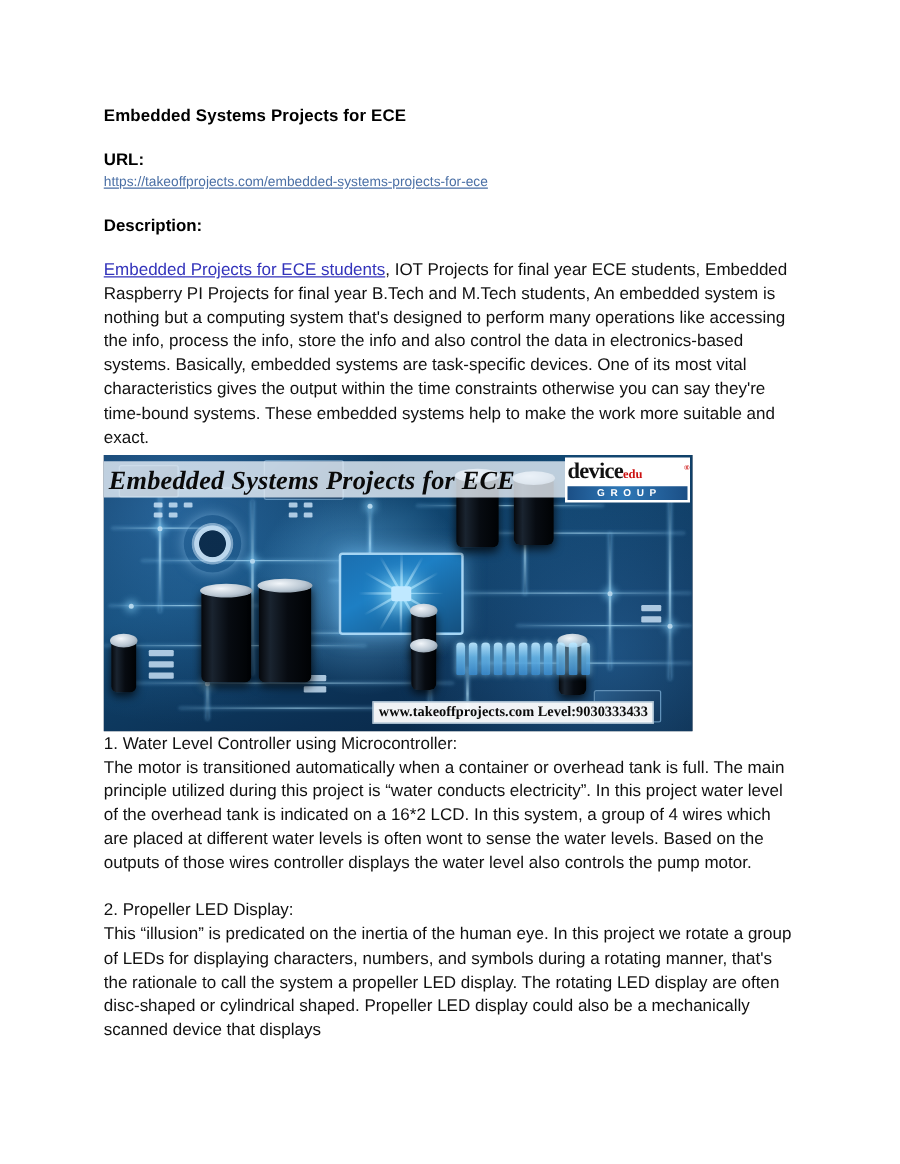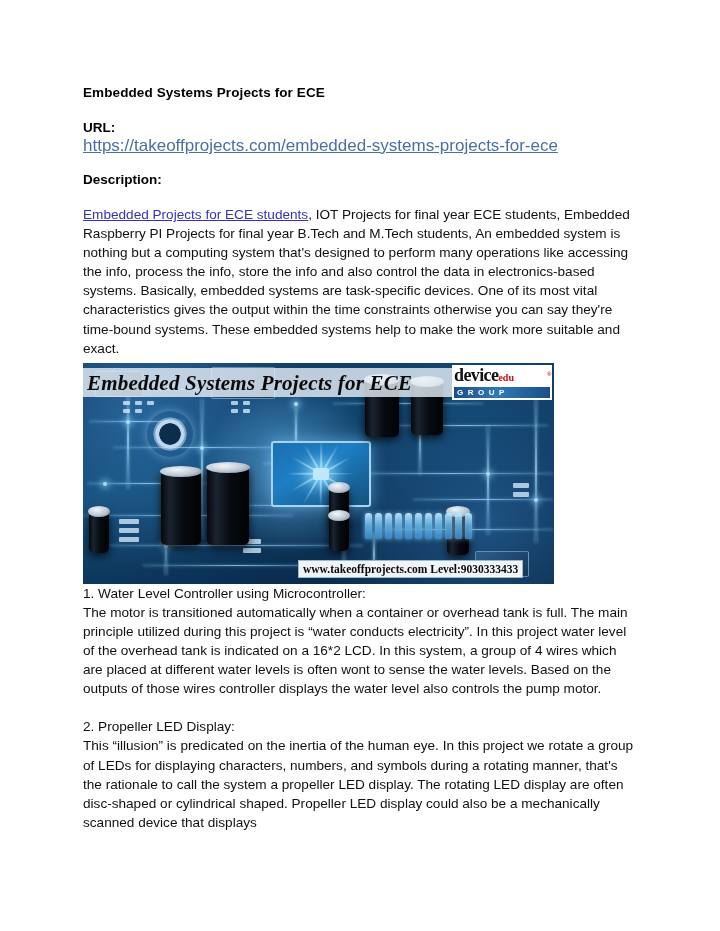--- a/index.html
+++ b/index.html
@@ -32,21 +32,21 @@
   .label {
     font-size: 13.5px;
     font-weight: bold;
     margin: 0;
     padding-top: 18px;
     line-height: 17px;
   }
   a.url-link {
     color: #4a6fa5;
     text-decoration: underline;
-    font-size: 17px;
+    font-size: 11px;
     font-weight: normal;
     line-height: 19px;
     display: inline-block;
   }
   .desc-label {
     padding-top: 16px;
   }
   .body-para {
     font-size: 13.6px;
     line-height: 19.1px;
@@ -217,20 +217,21 @@
     font-size: 6px;
     color: #cc1111;
   }
   .logo-bar {
     background: linear-gradient(90deg, #1b4f86, #2f79b8 45%, #1b4f86);
     color: #ffffff;
     font-family: "Liberation Sans", sans-serif;
     font-size: 8px;
     font-weight: bold;
     letter-spacing: 4.5px;
+    text-align: center;
     line-height: 11px;
     padding-left: 3px;
   }
   .url-strip {
     position: absolute;
     left: 215px;
     bottom: 6px;
     background: rgba(255,255,255,0.94);
     border: 1px solid #9fb8cc;
     padding: 1px 4px;

